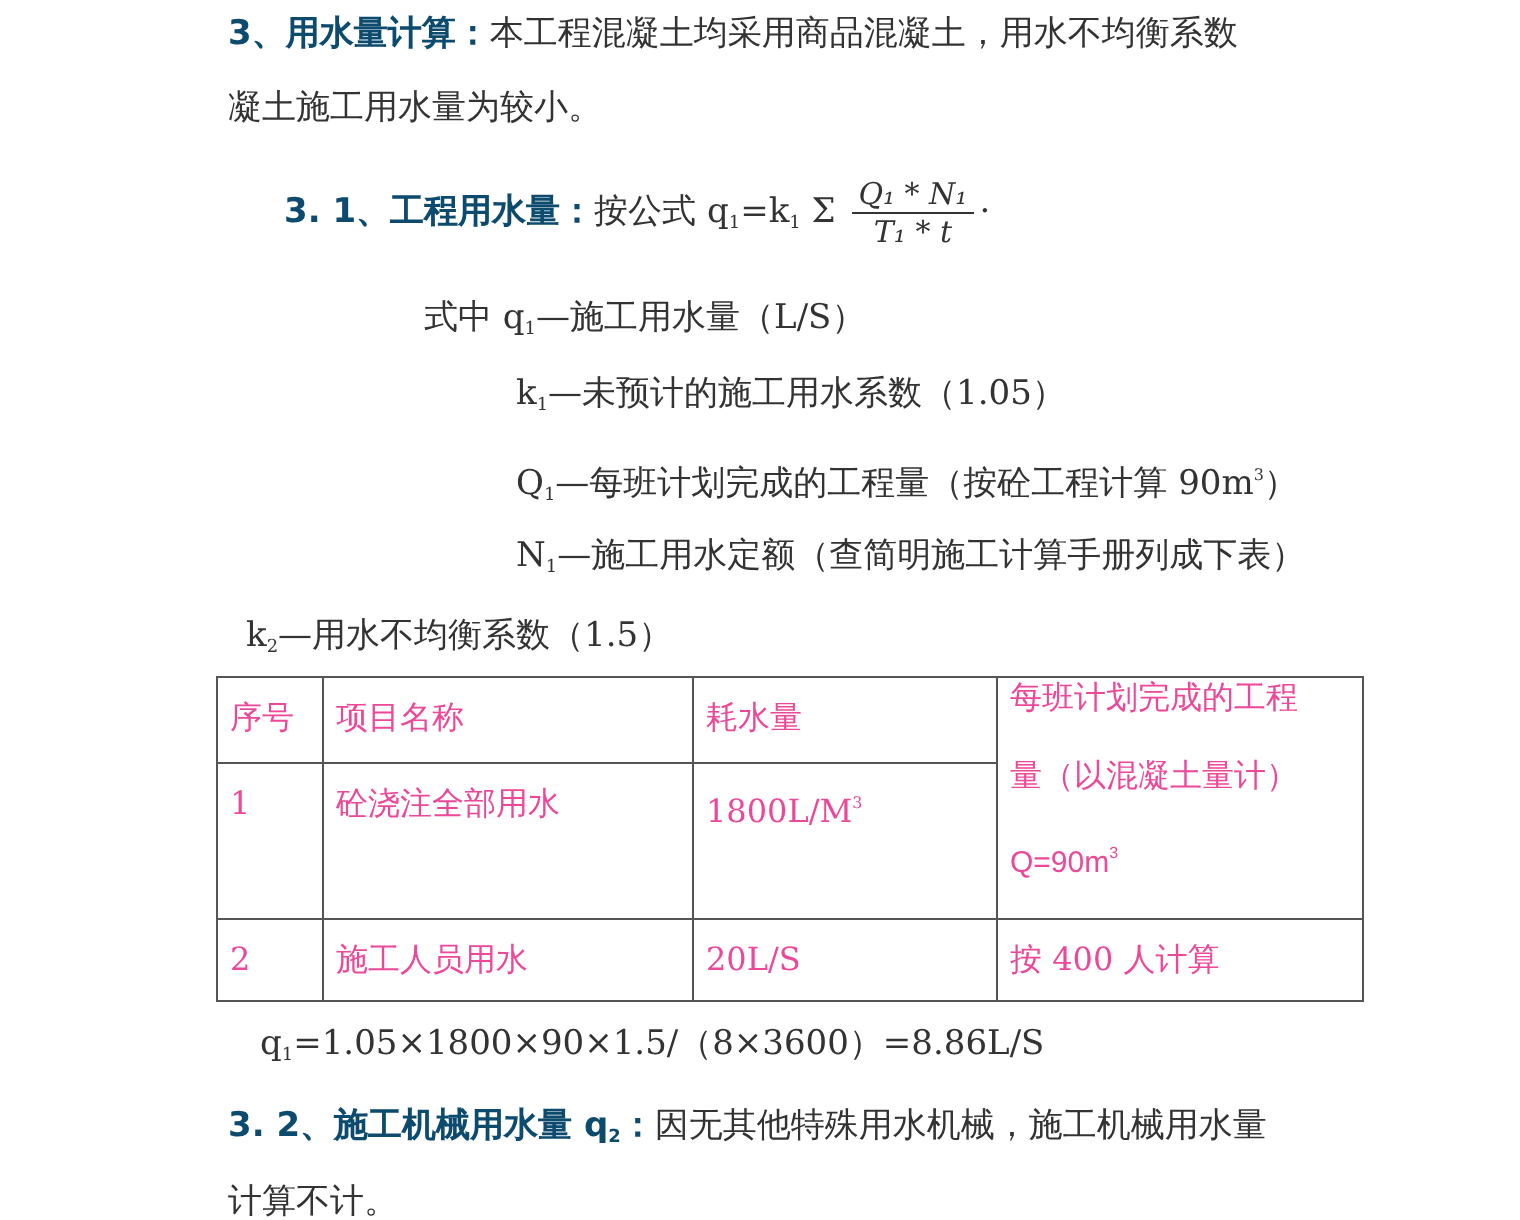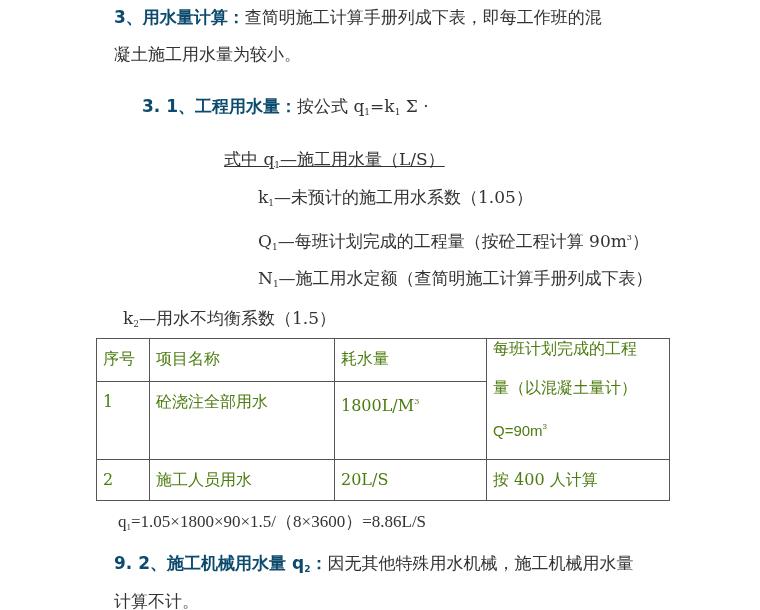--- a/index.html
+++ b/index.html
@@ -10,42 +10,45 @@
     }
     .line { position: absolute; white-space: nowrap; font-size: 17px; line-height: 22px; }
     .bold { font-family: "DejaVu Sans", "Liberation Sans", sans-serif; font-weight: bold; color: #0c4a6e; }
     .sub { font-size: 9px; vertical-align: -3px; }
     .sup { font-size: 8px; vertical-align: 7px; }
     .frac { display: inline-flex; flex-direction: column; align-items: center; vertical-align: middle; margin: 0 3px; }
     .frac .num { border-bottom: 1px solid #333; padding: 0 3px; font-style: italic; font-size: 15px; line-height: 18px; }
     .frac .den { padding: 0 3px; font-style: italic; font-size: 15px; line-height: 18px; }
     .frac .den.plain { font-style: normal; font-family: "Liberation Sans", sans-serif; font-size: 14px; }
     table.data {
-      position: absolute; left: 96px; top: 338px; border-collapse: collapse;
-      font-size: 16px; color: #4d7c0f;
+      position: absolute; left: 108px; top: 338px; border-collapse: collapse;
+      font-size: 16px; color: #ec4899;
     }
     table.data td {
       border: 1.5px solid #555; padding: 0 6px; vertical-align: top; line-height: 20px;
     }
     .cell-text { display: block; }
   </style>
 </head>
 <body>
 
 <div class="line" style="left:114px; top:6px;">
-  <span class="bold">3、用水量计算：</span><span>查简明施工计算手册列成下表，即每工作班的混</span>
+  <span class="bold">3、用水量计算：</span><span>本工程混凝土均采用商品混凝土，用水不均衡系数</span>
 </div>
 <div class="line" style="left:114px; top:43px;">凝土施工用水量为较小。</div>
 
 <div class="line" style="left:114px; top:88px; line-height:36px;margin-left:28px;">
   <span class="bold">3. 1、工程用水量：</span><span>按公式 q</span><span class="sub">1</span><span>=k</span><span class="sub">1</span><span> Σ</span>
-  <span>·</span>
+  <span class="frac">
+    <span class="num">Q₁ * N₁</span>
+    <span class="den">T₁ * t</span>
+  </span><span>·</span>
 </div>
 
-<div class="line" style="left:224px; top:148px;text-decoration:underline;">
+<div class="line" style="left:212px; top:148px;">
   <span>式中 q</span><span class="sub">1</span><span>—施工用水量（L/S）</span>
 </div>
 <div class="line" style="left:258px; top:186px;">
   <span>k</span><span class="sub">1</span><span>—未预计的施工用水系数（1.05）</span>
 </div>
 <div class="line" style="left:258px; top:227px;">
   <span>Q</span><span class="sub">1</span><span>—每班计划完成的工程量（按砼工程计算 90m</span><span class="sup">3</span><span>）</span>
 </div>
 <div class="line" style="left:258px; top:267px;text-align:right;">
   <span>N</span><span class="sub">1</span><span>—施工用水定额（查简明施工计算手册列成下表）</span>
@@ -73,20 +76,20 @@
   </tr>
   <tr style="height:41px;">
     <td style="padding-top:10px;">2</td>
     <td style="padding-top:10px;">施工人员用水</td>
     <td style="padding-top:10px;">20L/S</td>
     <td style="padding-top:10px;">按 400 人计算</td>
   </tr>
 </tbody>
   </table>
 
-<div class="line" style="left:118px; top:511px;font-family:Liberation Serif, serif;">
+<div class="line" style="left:130px; top:511px;">
   <span>q</span><span class="sub">1</span><span>=1.05×1800×90×1.5/（8×3600）=8.86L/S</span>
 </div>
 
 <div class="line" style="left:114px; top:552px;">
-  <span class="bold"><span>9. 2、施工机械用水量 q</span><span class="sub">2</span><span>：</span></span><span>因无其他特殊用水机械，施工机械用水量</span>
+  <span class="bold"><span>3. 2、施工机械用水量 q</span><span class="sub">2</span><span>：</span></span><span>因无其他特殊用水机械，施工机械用水量</span>
 </div>
 <div class="line" style="left:114px; top:590px;">计算不计。</div>
 
 </body></html>

